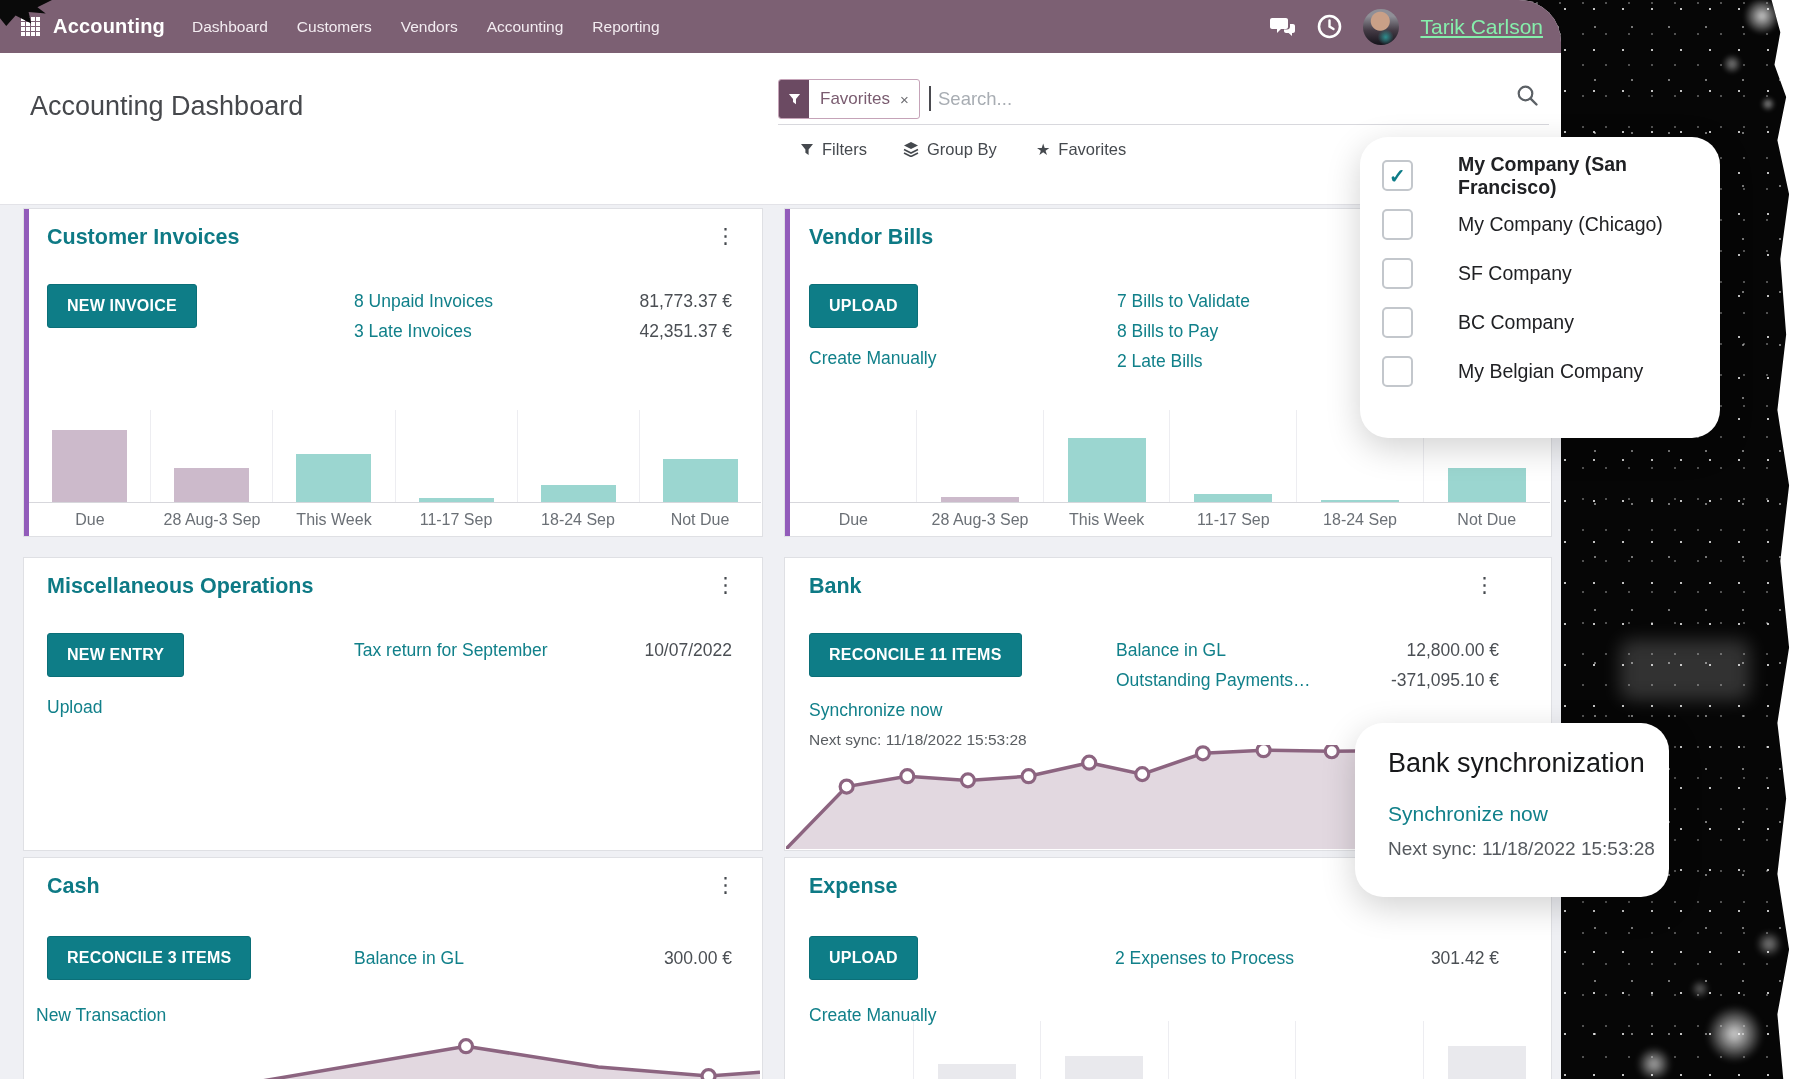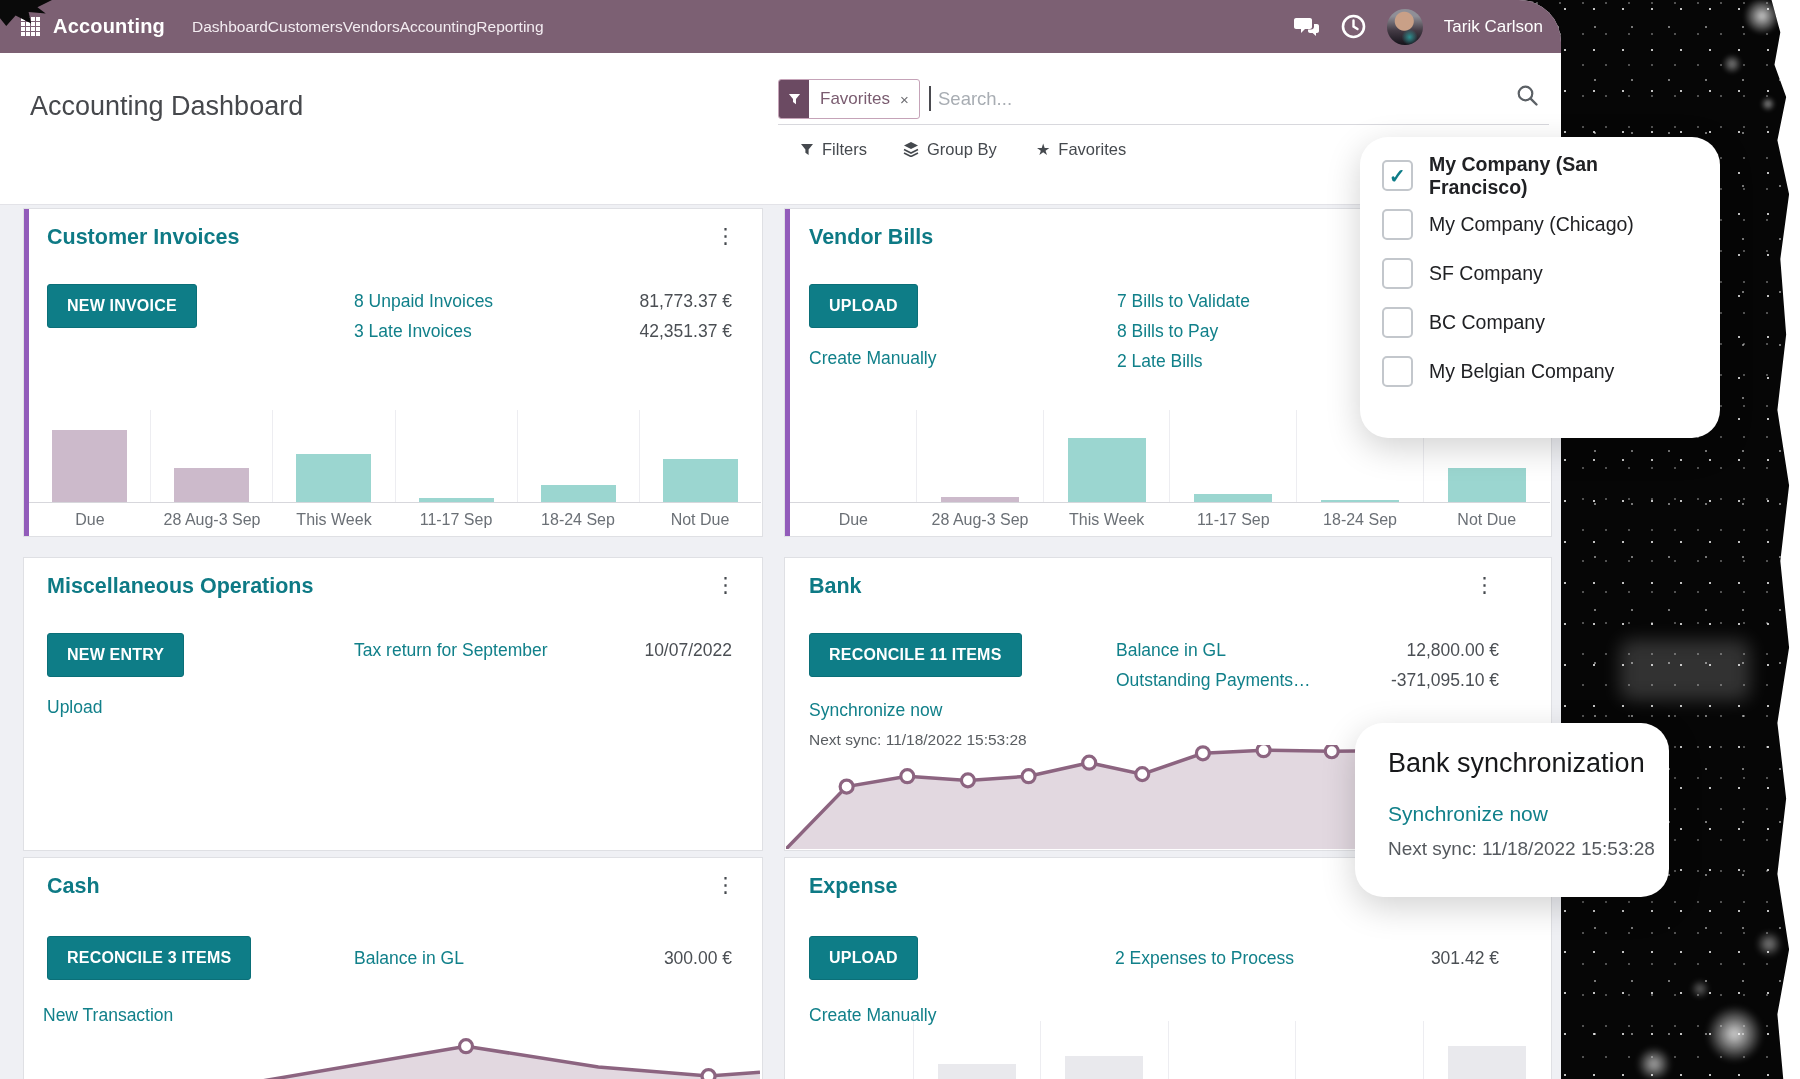--- a/index.html
+++ b/index.html
@@ -38,29 +38,29 @@
     border-radius:0 42px 0 0;overflow:hidden;z-index:2;}
 
   
   .navbar{position:absolute;left:0;top:0;width:100%;height:53px;background:#7c6073;
     display:flex;align-items:center;color:#fff;}
   .apps-grid{width:19px;height:19px;position:relative;margin-left:21px;flex:none;}
   .apps-grid i{position:absolute;left:0;top:0;width:3.6px;height:3.6px;background:#fff;
     box-shadow:5px 0 #fff,10px 0 #fff,15px 0 #fff,0 5px #fff,5px 5px #fff,10px 5px #fff,15px 5px #fff,
     0 10px #fff,5px 10px #fff,10px 10px #fff,15px 10px #fff,0 15px #fff,5px 15px #fff,10px 15px #fff,15px 15px #fff;}
   .app-name{font-size:20px;font-weight:700;margin-left:13px;letter-spacing:.2px;}
-  .nav-items{display:flex;margin-left:27px;font-size:15.5px;color:#f3ecf1;}
+  .nav-items{display:flex;margin-left:27px;gap:29px;font-size:15.5px;color:#f3ecf1;}
   .nav-item{cursor:pointer;}
   .nav-right{margin-left:auto;display:flex;align-items:center;gap:21px;padding-right:18px;}
   .avatar{width:36px;height:36px;border-radius:50%;overflow:hidden;flex:none;
     background:
       radial-gradient(circle 7px at 63% 78%, #2e8f8f, transparent 8px),
       radial-gradient(circle 9px at 48% 34%, #c9a087 0 9px, transparent 10px),
       linear-gradient(180deg,#8f8f97 0 20%,#433a44 60%,#15121a);}
-  .user-name{font-size:17px;color:#ffffff;}
+  .user-name{font-size:21px;color:#86efac;text-decoration:underline;}
 
   
   .control-panel{position:absolute;left:0;top:53px;width:100%;height:151px;background:#fff;
     border-bottom:1px solid #e3e3e8;}
   .page-title{position:absolute;left:30px;top:38px;font-size:27px;color:#46484c;}
   .facet{position:absolute;left:778px;top:26px;height:38px;display:inline-flex;align-items:stretch;
     border:1px solid #c5a3b8;border-radius:3px;background:#fff;}
   .facet-icon-box{width:30px;background:#6b4a62;display:flex;align-items:center;justify-content:center;border-radius:2px 0 0 2px;}
   .facet-label{display:flex;align-items:center;padding:0 8px 0 11px;color:#7a5c70;font-size:17px;}
   .facet-x{display:flex;align-items:center;padding:0 10px 0 2px;color:#6d6d72;font-size:15px;cursor:pointer;}
@@ -101,21 +101,21 @@
   .clab{flex:1;text-align:center;font-size:16px;color:#6b7076;}
   .expense-chart{position:absolute;left:1px;right:1px;top:163px;}
 
   
   .line-svg{position:absolute;display:block;}
 
   
   .overlay-card{position:absolute;background:#fff;border-radius:28px;z-index:20;
     box-shadow:0 10px 34px rgba(0,0,0,.18);}
   .dropdown{left:1360px;top:137px;width:360px;height:273px;padding:14px 0;}
-  .dd-item{display:flex;align-items:center;height:49px;padding:0 22px;cursor:pointer;}
+  .dd-item{display:flex;align-items:center;height:49px;padding:0 22px;cursor:pointer;gap:29px;}
   .dd-check{width:27px;height:27px;border:2px solid #c3c7cc;border-radius:5px;flex:none;
     display:flex;align-items:center;justify-content:center;background:#fff;}
   .dd-check.checked::after{content:"✓";color:#0e7c88;font-size:20px;font-weight:700;}
   .dd-label{margin-left:16px;font-size:19.5px;color:#202124;}
   .dd-item.first .dd-label{font-weight:700;}
   .tooltip-card{left:1355px;top:723px;width:314px;height:174px;}
   .tt-title{position:absolute;left:33px;top:25px;font-size:27px;font-weight:500;color:#17181a;}
   .tt-link{position:absolute;left:33px;top:79px;font-size:21px;color:#11808a;cursor:pointer;}
   .tt-sub{position:absolute;left:33px;top:115px;font-size:19px;color:#55595e;}
 
@@ -313,21 +313,21 @@
           <circle cx="477.54" cy="5.2" r="6.5" fill="#fff" stroke="#8c6480" stroke-width="3.2"></circle>
           <circle cx="545.76" cy="6.24" r="6.5" fill="#fff" stroke="#8c6480" stroke-width="3.2"></circle>
           <circle cx="644.3" cy="5.2" r="6.5" fill="#fff" stroke="#8c6480" stroke-width="3.2"></circle>
         </svg>
     </div>
 
     <div class="card" style="left:23px;top:857px;width:738px;height:222px;border-bottom:none">
       <div class="card-title">Cash</div>
       <div class="kebab">⋮</div>
       <button class="btn" style="left:23px;top:78px">RECONCILE 3 ITEMS</button>
-      <a class="stat-link" style="left:19px;top:147px">New Transaction</a>
+      <a class="stat-link" style="left:12px;top:147px">New Transaction</a>
       <a class="stat-link" style="left:330px;top:90px">Balance in GL</a>
       <div class="stat-val" style="right:30px;top:90px">300.00 €</div>
       <svg class="line-svg" style="left:1px;bottom:0" width="735" height="130">
           <path d="M235.2,131.3 L441.0,96.2 L573.3,117.0 L683.6,126.1 L735.0,122.2 L735,154 L0,154 Z" fill="rgba(150,115,142,0.28)"></path>
           <path d="M235.2,131.3 L441.0,96.2 L573.3,117.0 L683.6,126.1 L735.0,122.2" fill="none" stroke="#8c6480" stroke-width="3.5"></path>
           <circle cx="441" cy="96.2" r="6.5" fill="#fff" stroke="#8c6480" stroke-width="3.2"></circle>
           <circle cx="683.5500000000001" cy="126.1" r="6.5" fill="#fff" stroke="#8c6480" stroke-width="3.2"></circle>
         </svg>
     </div>
 

